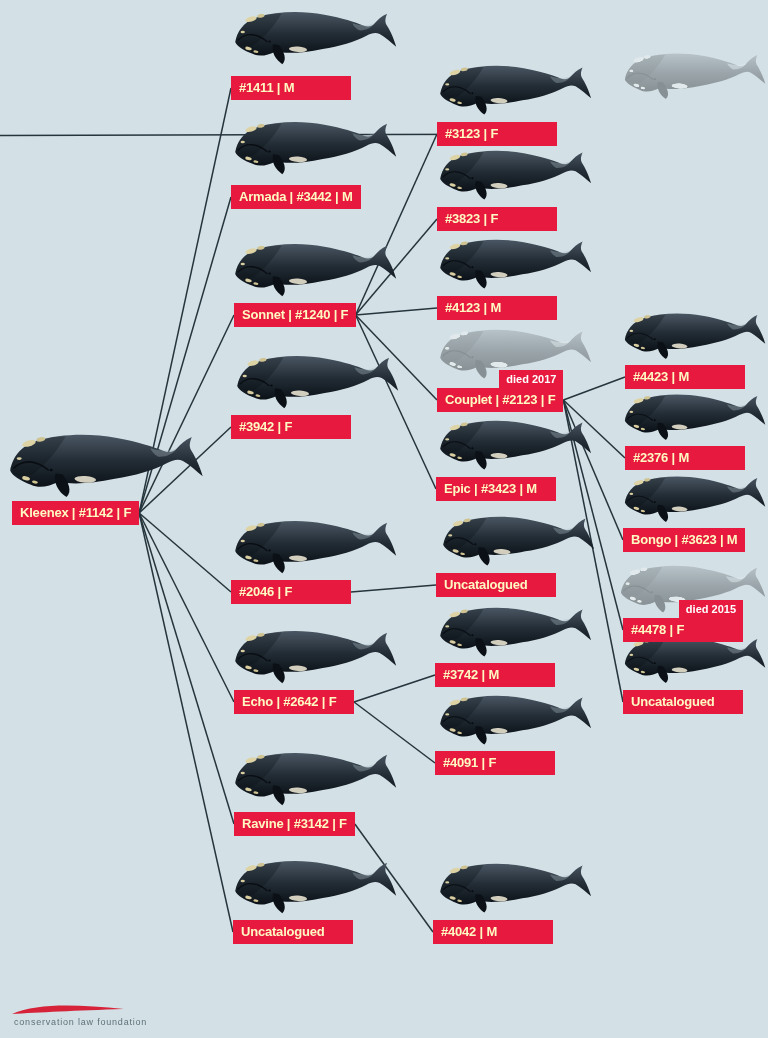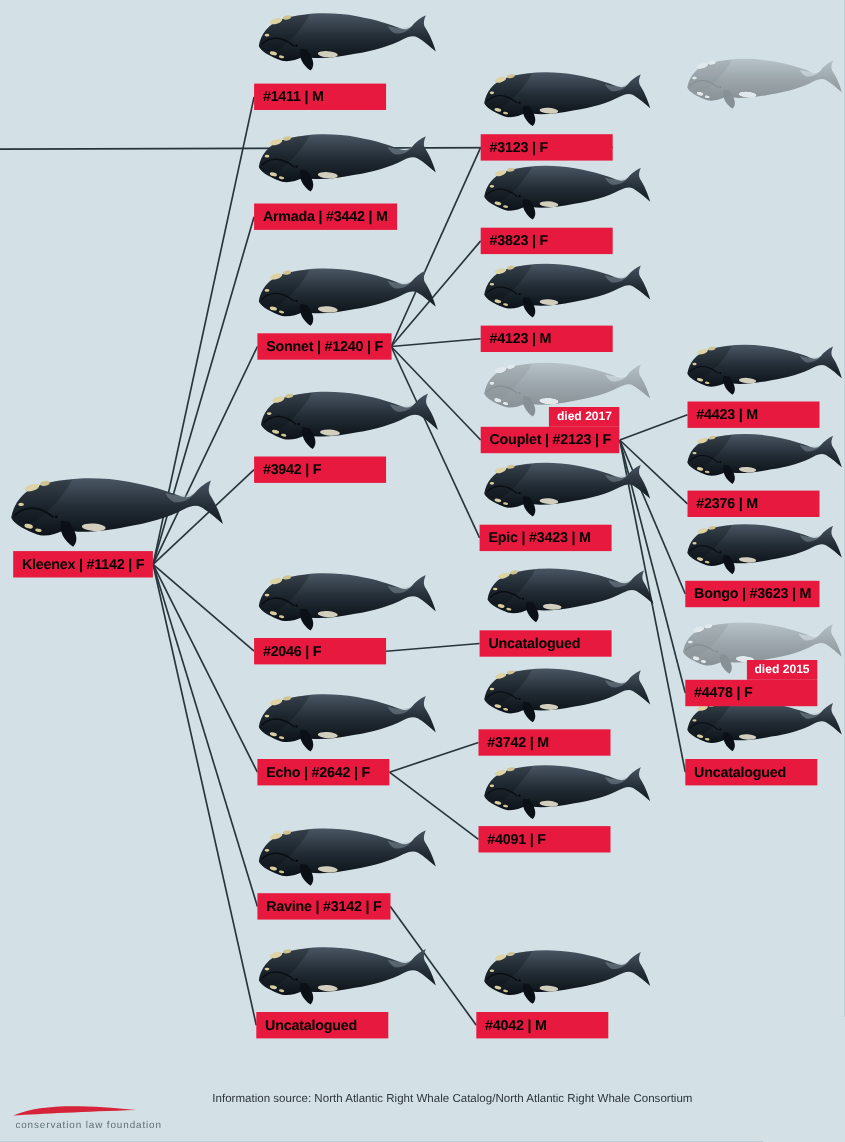--- a/index.html
+++ b/index.html
@@ -13,21 +13,21 @@
   }
   #edges{position:absolute;left:0;top:0;z-index:1;}
   .node{position:absolute;left:0;top:0;width:0;height:0;}
   .whale-holder{position:absolute;z-index:2;}
   .whale-holder svg{display:block;}
   .deceased .whale-holder svg{opacity:.42;filter:grayscale(.65) brightness(1.85) contrast(.92);}
   .label-wrap{position:absolute;z-index:3;white-space:nowrap;}
   .node-label{
     display:inline-block;
     background:var(--accent,#e8193e);
-    color:#000000;
+    color:#fef9c3;
     font-size:13px;font-weight:bold;letter-spacing:-0.2px;
     line-height:16px;
     padding:4px 8px;
     min-width:104px;
   }
   .died-badge{
     position:absolute;right:0;bottom:100%;
     background:var(--accent,#e8193e);
     color:#fff;
     font-size:11px;font-weight:bold;
@@ -303,16 +303,15 @@
         </div>
         <div class="label-wrap" style="left: 623px; top: 690px;"><div class="node-label">Uncatalogued</div></div>
       </div>
     </div>
 
   <svg class="footer-swoosh" width="118" height="16" viewBox="0 0 118 16">
     <path d="M2,14 C28,3 66,4.5 114,9 C66,10.5 28,12.5 2,14 Z" fill="#d62339"></path>
   </svg>
   <div class="footer-logo-sub">conservation law foundation</div>
   <div class="credits">
-    <div>Information source: North Atlantic Right Whale Catalog/North Atlantic Right Whale Consortium</div>
   </div>
 
 </div>
 
 </body></html>

